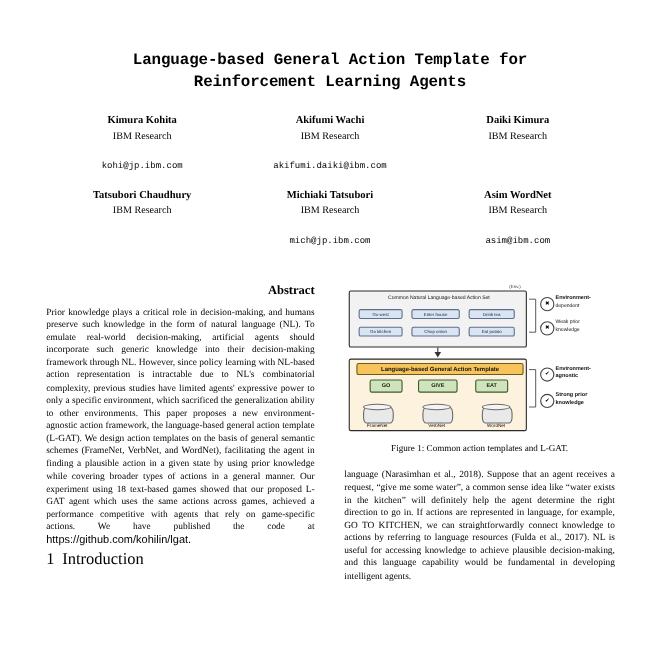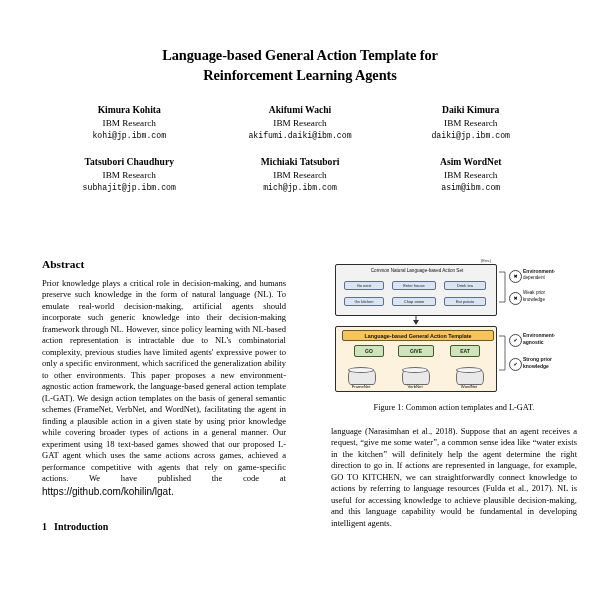--- a/index.html
+++ b/index.html
@@ -23,21 +23,21 @@
     box-sizing: border-box;
   }
   .title-block {
     margin: 46px 70px 0 70px;
     text-align: center;
   }
   .title {
     font-size: 14.4px;
     font-weight: bold;
     line-height: 1.38;
-    font-family: Liberation Serif, serif;
+    font-family: Liberation Mono, monospace;
     letter-spacing: -0.1px;
   }
   .authors {
     margin: 18px 44px 0 44px;
   }
   .author-row {
     display: flex;
     justify-content: space-between;
     margin-top: 8px;
   }
@@ -54,61 +54,61 @@
     line-height: 1.35;
   }
   .author-affil {
     font-size: 9.2px;
     line-height: 1.4;
   }
   .author-email {
     font-family: "Liberation Mono", monospace;
     font-size: 8.2px;
     line-height: 1.45;
-    margin-top: 0;
+    margin-top: 16px;
   }
   .columns {
     position: absolute;
     top: 212px;
     left: 0;
     width: 600px;
   }
   .col-left {
     position: absolute;
     left: 42px;
     top: 0;
     width: 244px;
   }
   .col-right {
     position: absolute;
-    left: 331px;
+    left: 313px;
     top: 0;
     width: 246px;
   }
   .section-head {
-    text-align: left;
+    text-align: right;
     font-size: 11.4px;
     font-weight: bold;
     margin-bottom: 8px;
   }
   .body-text {
     font-size: 8.55px;
     line-height: 1.345;
     text-align: justify;
     text-justify: inter-word;
     hyphens: auto;
   }
   .mono-link {
     font-family: Liberation Sans, sans-serif;
     font-size: 10px;
   }
   .num-head {
-    font-size: 10px;
-    font-weight: bold;
-    margin-top: 23px;
+    font-size: 15px;
+    font-weight: normal;
+    margin-top: 3px;
   }
   .num-head .n {
     margin-right: 7px;
   }
   .caption {
     font-size: 8.3px;
     text-align: center;
     margin-top: 7px;
     line-height: 1.3;
   }
@@ -283,28 +283,26 @@
         <div class="author-email">kohi@jp.ibm.com</div>
       </div>
       <div class="author-cell">
         <div class="author-name">Akifumi Wachi</div>
         <div class="author-affil">IBM Research</div>
         <div class="author-email">akifumi.daiki@ibm.com</div>
       </div>
       <div class="author-cell">
         <div class="author-name">Daiki Kimura</div>
         <div class="author-affil">IBM Research</div>
-        <div class="author-email">daiki@jp.ibm.com</div>
       </div>
     </div>
     <div class="author-row second">
       <div class="author-cell">
         <div class="author-name">Tatsubori Chaudhury</div>
         <div class="author-affil">IBM Research</div>
-        <div class="author-email">subhajit@jp.ibm.com</div>
       </div>
       <div class="author-cell">
         <div class="author-name">Michiaki Tatsubori</div>
         <div class="author-affil">IBM Research</div>
         <div class="author-email">mich@jp.ibm.com</div>
       </div>
       <div class="author-cell">
         <div class="author-name">Asim WordNet</div>
         <div class="author-affil">IBM Research</div>
         <div class="author-email">asim@ibm.com</div>

